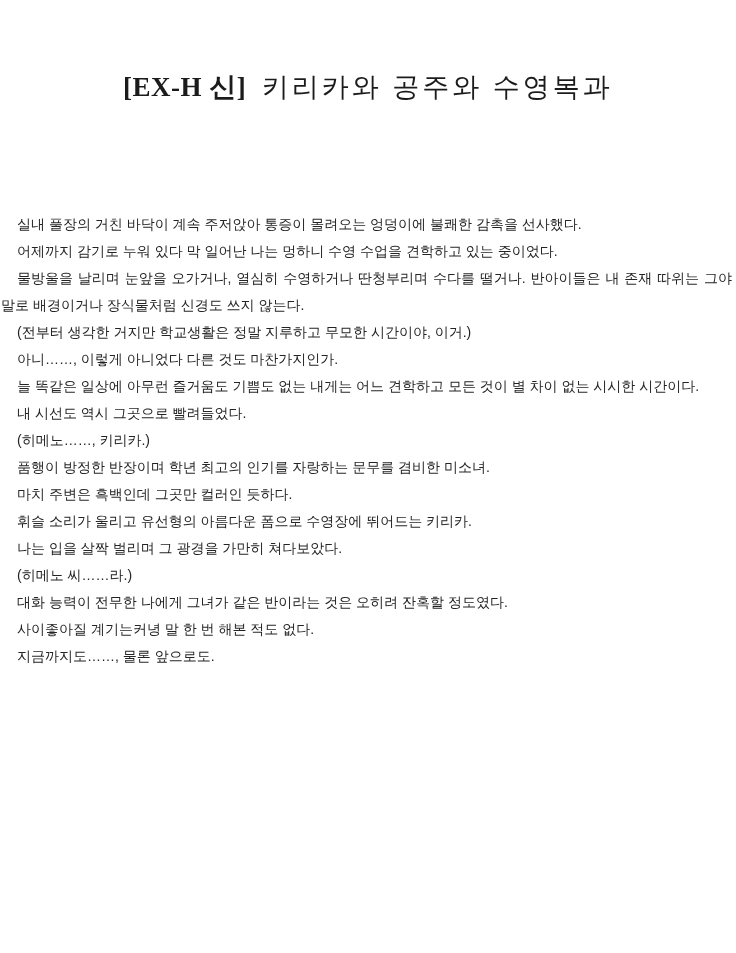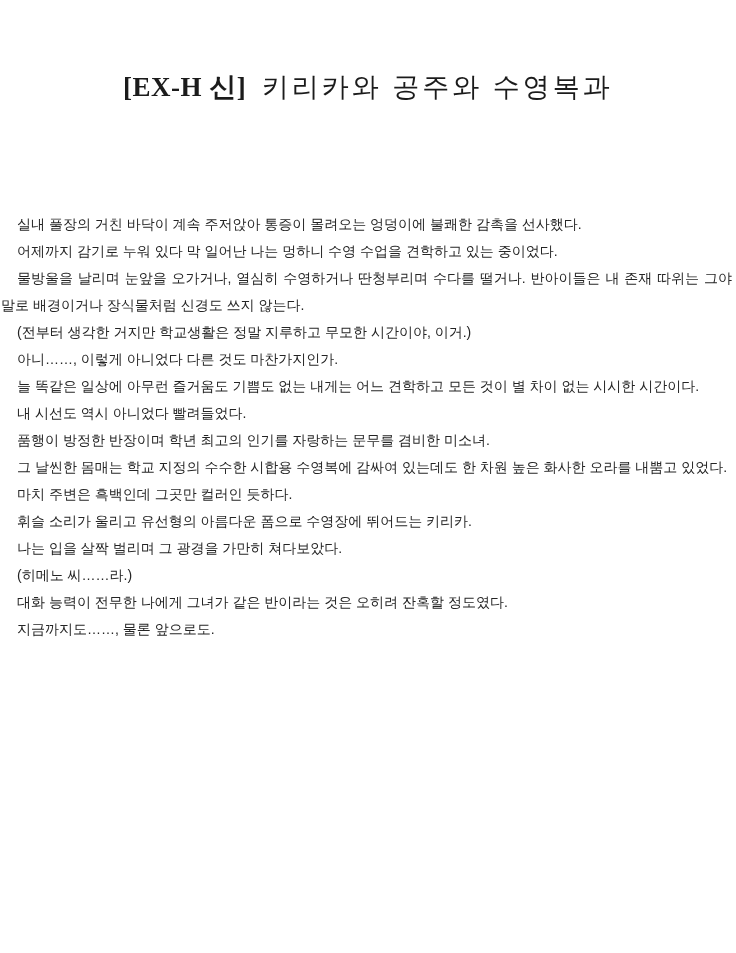--- a/index.html
+++ b/index.html
@@ -62,23 +62,24 @@
     <span class="title-prefix">[EX-H 신]</span>
     <span class="title-main">키리카와 공주와 수영복과</span>
   </h1>
   <div class="body-text">
       <p class="para">실내 풀장의 거친 바닥이 계속 주저앉아 통증이 몰려오는 엉덩이에 불쾌한 감촉을 선사했다.</p>
       <p class="para">어제까지 감기로 누워 있다 막 일어난 나는 멍하니 수영 수업을 견학하고 있는 중이었다.</p>
       <p class="para">물방울을 날리며 눈앞을 오가거나, 열심히 수영하거나 딴청부리며 수다를 떨거나. 반아이들은 내 존재 따위는 그야말로 배경이거나 장식물처럼 신경도 쓰지 않는다.</p>
       <p class="para">(전부터 생각한 거지만 학교생활은 정말 지루하고 무모한 시간이야, 이거.)</p>
       <p class="para">아니……, 이렇게 아니었다 다른 것도 마찬가지인가.</p>
       <p class="para">늘 똑같은 일상에 아무런 즐거움도 기쁨도 없는 내게는 어느 견학하고 모든 것이 별 차이 없는 시시한 시간이다.</p>
-      <p class="para">내 시선도 역시 아니었다 빨려들었다.</p>
+      <p class="para">내 시선도 역시 그곳으로 빨려들었다.</p>
+      <p class="para">(히메노……, 키리카.)</p>
       <p class="para">품행이 방정한 반장이며 학년 최고의 인기를 자랑하는 문무를 겸비한 미소녀.</p>
-      <p class="para">그 날씬한 몸매는 학교 지정의 수수한 시합용 수영복에 감싸여 있는데도 한 차원 높은 화사한 오라를 내뿜고 있었다.</p>
       <p class="para">마치 주변은 흑백인데 그곳만 컬러인 듯하다.</p>
       <p class="para">휘슬 소리가 울리고 유선형의 아름다운 폼으로 수영장에 뛰어드는 키리카.</p>
       <p class="para">나는 입을 살짝 벌리며 그 광경을 가만히 쳐다보았다.</p>
       <p class="para">(히메노 씨……라.)</p>
       <p class="para">대화 능력이 전무한 나에게 그녀가 같은 반이라는 것은 오히려 잔혹할 정도였다.</p>
+      <p class="para">사이좋아질 계기는커녕 말 한 번 해본 적도 없다.</p>
       <p class="para">지금까지도……, 물론 앞으로도.</p>
     </div>
 </div>
 
 </body></html>

